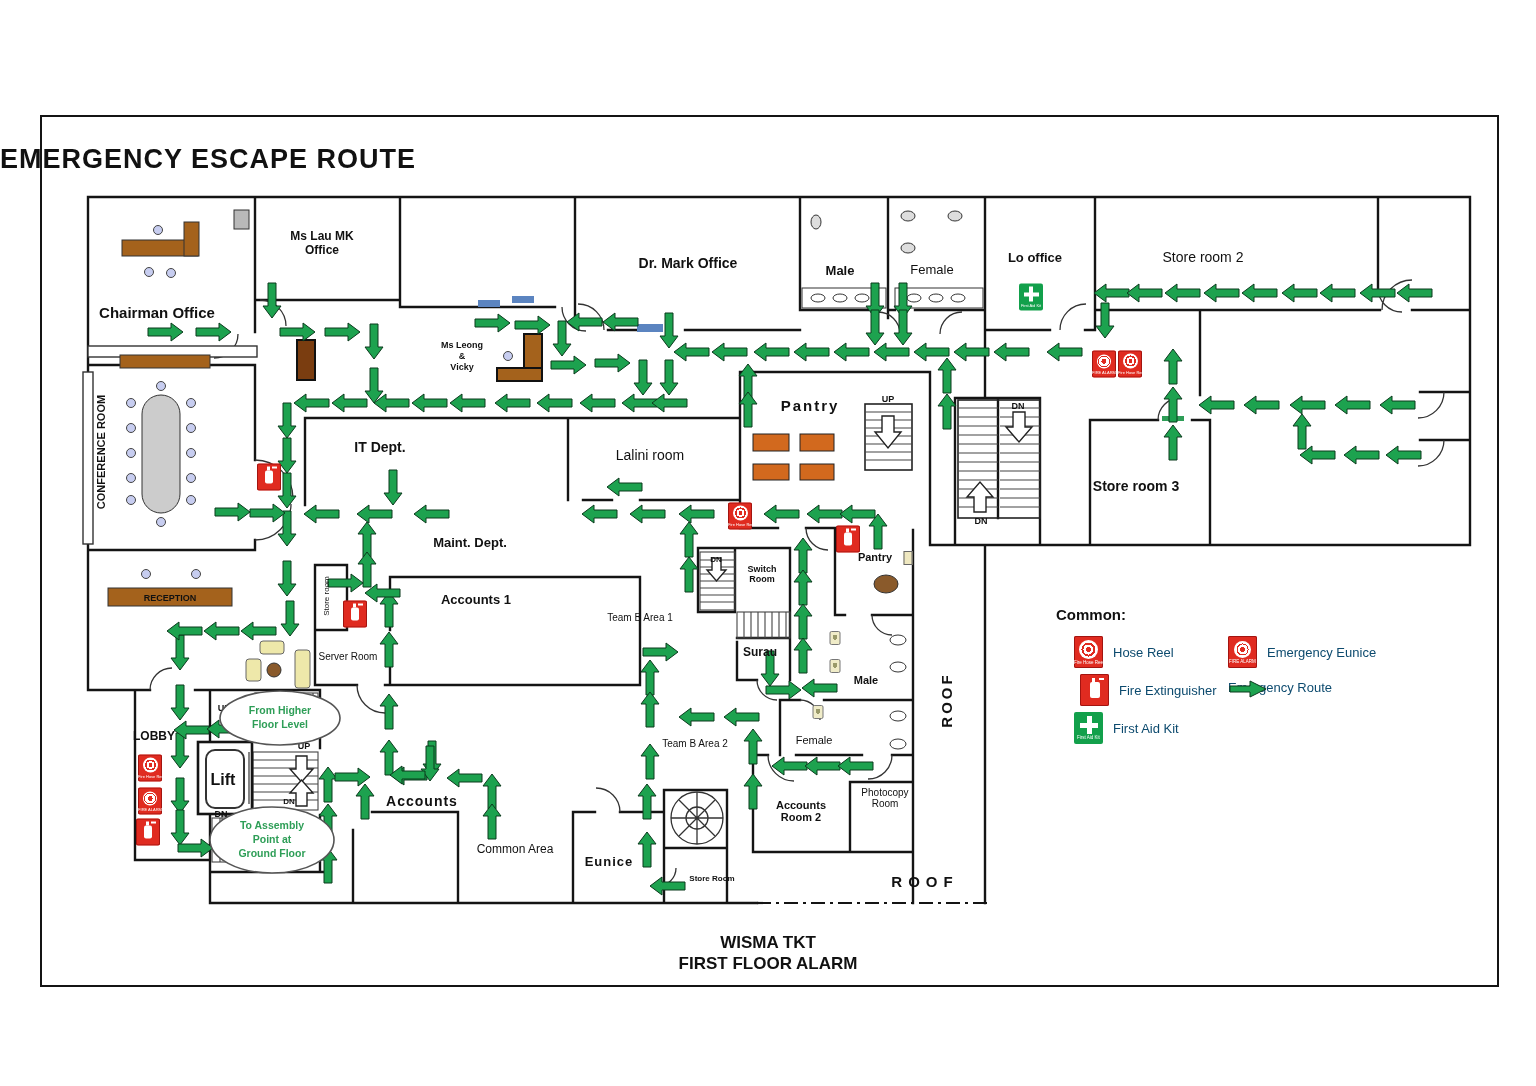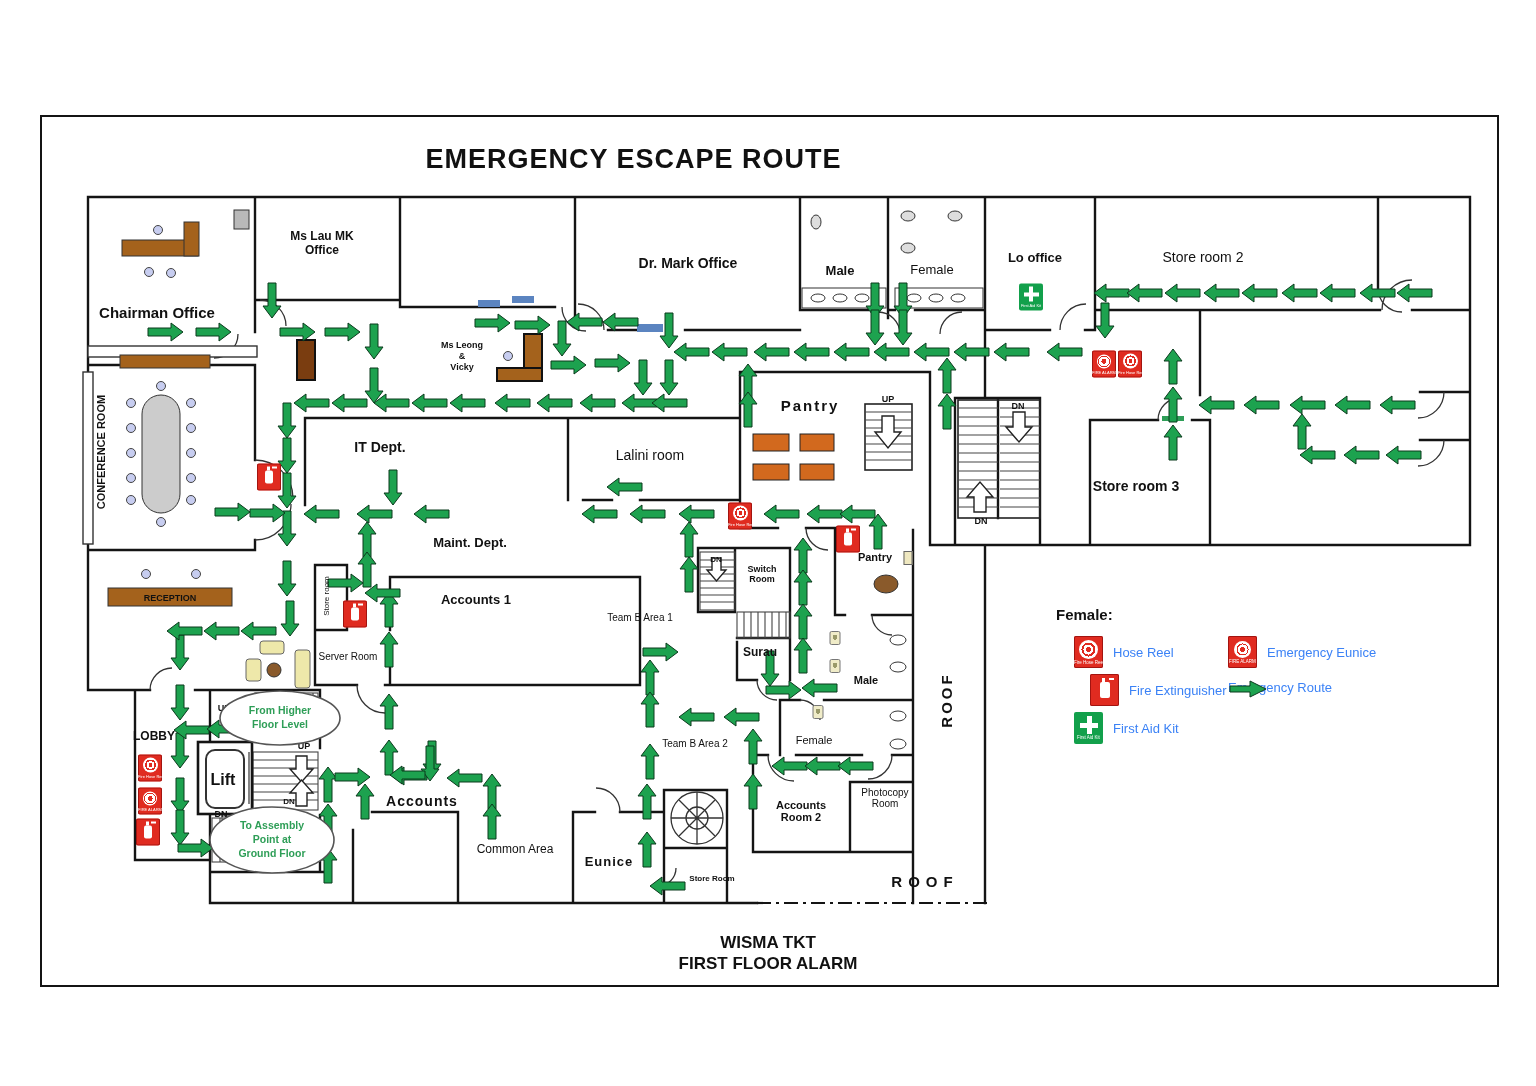--- a/index.html
+++ b/index.html
@@ -1,18 +1,18 @@
 <!DOCTYPE html>
 <html><head>
 <meta charset="utf-8">
 <style>
   html,body{margin:0;padding:0;background:#fff;}
   body{width:1536px;height:1086px;position:relative;font-family:"Liberation Sans",sans-serif;overflow:hidden;}
   .plan-border{position:absolute;left:40px;top:115px;width:1455px;height:868px;border:2px solid #141414;}
-  .title{position:absolute;left:0;top:144px;width:1267px;text-align:center;font-size:27px;font-weight:bold;letter-spacing:1px;color:#111;}
+  .title{position:absolute;left:0;top:144px;width:1267px;text-align:left;font-size:27px;font-weight:bold;letter-spacing:1px;color:#111;}
   .caption{position:absolute;left:0;width:1536px;text-align:center;font-weight:bold;font-size:17px;color:#111;}
   #cap1{top:933px;} #cap2{top:954px;}
   svg{position:absolute;left:0;top:0;}
   svg text{font-family:"Liberation Sans",sans-serif;}
   
   #equip-layer{position:absolute;left:0;top:0;width:1536px;height:1086px;pointer-events:none;}
   .eq{position:absolute;transform:translate(-50%,-50%);display:flex;flex-direction:column;align-items:center;justify-content:center;box-sizing:border-box;}
   .eq-red{width:24px;height:27px;background:#e02b20;border-radius:2px;box-shadow:0 0 0 1px #a31410 inset;}
   .eq-green{width:24px;height:27px;background:#12a04b;border-radius:2px;}
   .hose-glyph{width:15px;height:15px;border-radius:50%;background:radial-gradient(circle,#e02b20 0 2px,#fff 2px 4px,#e02b20 4px 5.5px,#fff 5.5px 8px);}
@@ -23,21 +23,21 @@
   .aid-cross{width:15px;height:15px;position:relative;}
   .aid-cross::before{content:"";position:absolute;left:5.5px;top:0;width:4px;height:15px;background:#fff;}
   .aid-cross::after{content:"";position:absolute;top:5.5px;left:0;width:15px;height:4px;background:#fff;}
   .eq-cap{font-size:4px;line-height:5px;color:#fff;white-space:nowrap;max-width:24px;overflow:hidden;margin-top:1px;}
   .eq-sign{width:9px;height:14px;background:#efe8c0;border:1px solid #666;}
   .eq-fix{width:11px;height:14px;background:#f0ecc8;border:1px solid #777;border-radius:2px;background-image:radial-gradient(circle at 50% 45%, #9a9a6a 0 2.5px, transparent 2.5px);}
   
   .legend{position:absolute;left:1056px;top:606px;width:350px;height:160px;}
   .legend-heading{font-size:15px;font-weight:bold;color:#111;margin-bottom:10px;}
   .leg-row{position:absolute;display:flex;align-items:center;gap:10px;}
-  .leg-label{font-size:13px;color:#3b82f6;white-space:nowrap;}
+  .leg-label{font-size:13px;color:#0c4a6e;white-space:nowrap;}
   .eq.lg{position:static;transform:none;}
   .eq.lg.eq-red,.eq.lg.eq-green{width:29px;height:32px;}
   .eq.lg .hose-glyph{width:19px;height:19px;background:radial-gradient(circle,#e02b20 0 2.5px,#fff 2.5px 5px,#e02b20 5px 7px,#fff 7px 10px);}
   .eq.lg .alarm-glyph{width:17px;height:17px;}
   .eq.lg .ext-glyph{width:10px;height:16px;}
   .eq.lg .aid-cross{width:18px;height:18px;}
   .eq.lg .aid-cross::before{left:7px;width:5px;height:18px;}
   .eq.lg .aid-cross::after{top:7px;width:18px;height:5px;}
   .eq.lg .eq-cap{font-size:4.5px;max-width:29px;}
 </style>
@@ -443,29 +443,29 @@
       <span class="aid-cross"></span>
       <span class="eq-cap">First Aid Kit</span>
     </div>
     <div class="eq eq-sign" style="left: 908px; top: 558px;"></div>
     <div class="eq eq-fix" style="left: 835px; top: 638px;"></div>
     <div class="eq eq-fix" style="left: 835px; top: 666px;"></div>
     <div class="eq eq-fix" style="left: 818px; top: 712px;"></div>
   </div>
 
 <div class="legend">
-  <div class="legend-heading">Female:</div>
+  <div class="legend-heading">Common:</div>
   <div class="leg-row" style="left:18px;top:30px;">
     <div class="eq lg eq-red">
         <span class="hose-glyph"></span>
         <span class="eq-cap">Fire Hose Reel</span>
       </div>
     <span class="leg-label">Hose Reel</span>
   </div>
-  <div class="leg-row" style="left:34px;top:68px;">
+  <div class="leg-row" style="left:24px;top:68px;">
     <div class="eq lg eq-red">
         <span class="ext-glyph"></span>
       </div>
     <span class="leg-label">Fire Extinguisher</span>
   </div>
   <div class="leg-row" style="left:18px;top:106px;">
     <div class="eq lg eq-green">
         <span class="aid-cross"></span>
         <span class="eq-cap">First Aid Kit</span>
       </div>

